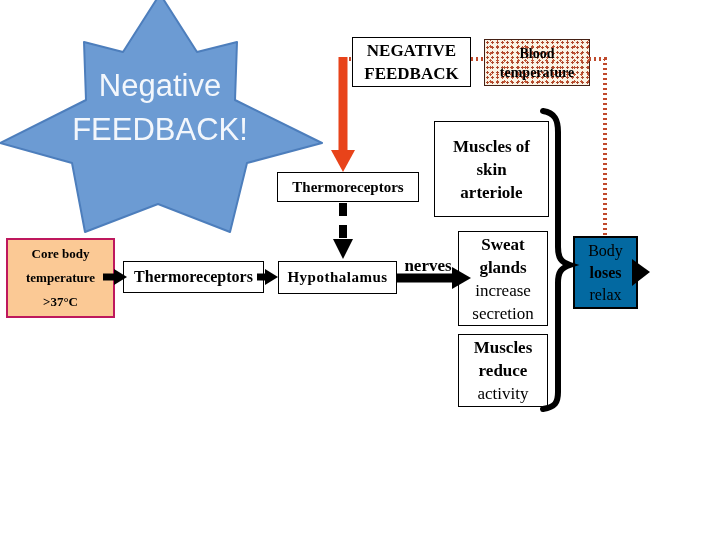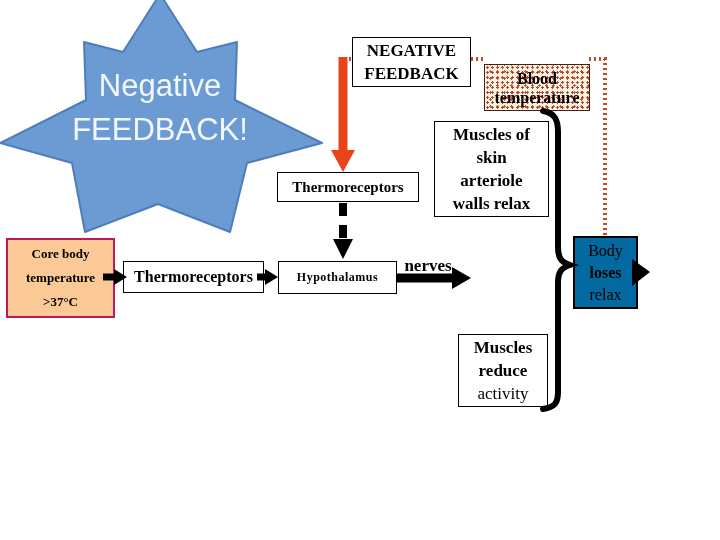--- a/index.html
+++ b/index.html
@@ -7,32 +7,32 @@
          font-family:"Liberation Serif",serif;color:#000;}
   .layer{position:absolute;left:0;top:0;width:720px;height:540px;}
   #star-layer{z-index:0;}
   #connector-layer{z-index:2;pointer-events:none;}
   .box{position:absolute;z-index:1;display:flex;flex-direction:column;align-items:center;
        justify-content:center;text-align:center;background:#fff;border:1px solid #000;}
   .star-text{position:absolute;z-index:1;left:8px;top:64px;width:304px;text-align:center;
        font-family:"Liberation Sans",sans-serif;font-size:31px;line-height:44px;color:#f3f7fc;}
   .star-text span{display:block;}
   #box-neg-feedback{left:352px;top:37px;width:117px;height:48px;font-size:17px;line-height:23px;}
-  #box-blood-temp{left:484px;top:39px;width:104px;height:45px;font-size:16px;line-height:19px;
+  #box-blood-temp{left:484px;top:39px;width:104px;height:45px;font-size:14px;line-height:19px;
        border:1px solid #432015;
        background-color:#faf3e4;
        background-image:radial-gradient(#ae462b 1.1px,transparent 1.3px),
                         radial-gradient(#c25535 1px,transparent 1.2px);
-       background-size:5px 5px,7px 7px;background-position:0 0,2px 3px;margin-top:25px;}
+       background-size:5px 5px,7px 7px;background-position:0 0,2px 3px;}
   #box-thermo-top{left:277px;top:172px;width:140px;height:28px;font-size:15px;}
   #box-muscles-skin{left:434px;top:121px;width:113px;height:94px;font-size:17px;line-height:23px;}
   #box-core-body{left:6px;top:238px;width:105px;height:76px;font-size:13px;line-height:24px;
        border:2px solid #be185d;}
   #box-thermo-mid{left:123px;top:261px;width:139px;height:30px;font-size:16px;}
-  #box-hypothalamus{left:278px;top:261px;width:117px;height:31px;font-size:12px;letter-spacing:.5px;}
+  #box-hypothalamus{left:278px;top:261px;width:117px;height:31px;font-size:15px;letter-spacing:.5px;}
   #box-sweat{left:458px;top:231px;width:88px;height:93px;font-size:17px;line-height:23px;}
   #box-muscles-reduce{left:458px;top:334px;width:88px;height:71px;font-size:17px;line-height:23px;}
   #box-body-loses{left:573px;top:236px;width:61px;height:69px;font-size:16px;line-height:22px;
        border:2px solid #000;}
   #box-return{left:642px;top:244px;width:75px;height:50px;font-size:18px;line-height:24px;
        border:2px solid #000;}
   #label-nerves{position:absolute;z-index:1;left:399px;top:256px;width:58px;text-align:center;
        font-size:17px;font-weight:bold;}
 </style>
 </head>
@@ -60,39 +60,44 @@
     </div>
 
   <div class="box" id="box-thermo-top">
       <div style="font-weight: bold;">Thermoreceptors</div>
     </div>
 
   <div class="box" id="box-muscles-skin">
       <div style="font-weight: bold;">Muscles of</div>
       <div style="font-weight: bold;">skin</div>
       <div style="font-weight: bold;">arteriole</div>
-      <div style="font-weight: bold;">walls relax</div>
     </div>
 
   <div class="box" id="box-core-body" style="background-color: rgb(251, 201, 149);">
       <div style="font-weight: bold;">Core body</div>
       <div style="font-weight: bold;">temperature</div>
       <div style="font-weight: bold;">&gt;37°C</div>
     </div>
 
   <div class="box" id="box-thermo-mid">
       <div style="font-weight: bold;">Thermoreceptors</div>
     </div>
 
   <div class="box" id="box-hypothalamus">
       <div style="font-weight: bold;">Hypothalamus</div>
     </div>
 
   <div id="label-nerves">nerves</div>
 
+  <div class="box" id="box-sweat">
+      <div style="font-weight: bold;">Sweat</div>
+      <div style="font-weight: bold;">glands</div>
+      <div style="font-weight: normal;">increase</div>
+      <div style="font-weight: normal;">secretion</div>
+    </div>
 
   <div class="box" id="box-muscles-reduce">
       <div style="font-weight: bold;">Muscles</div>
       <div style="font-weight: bold;">reduce</div>
       <div style="font-weight: normal;">activity</div>
     </div>
 
   <div class="box" id="box-body-loses" style="background-color: #0369a1;">
       <div style="font-weight: normal;">Body</div>
       <div style="font-weight: bold;">loses</div>

